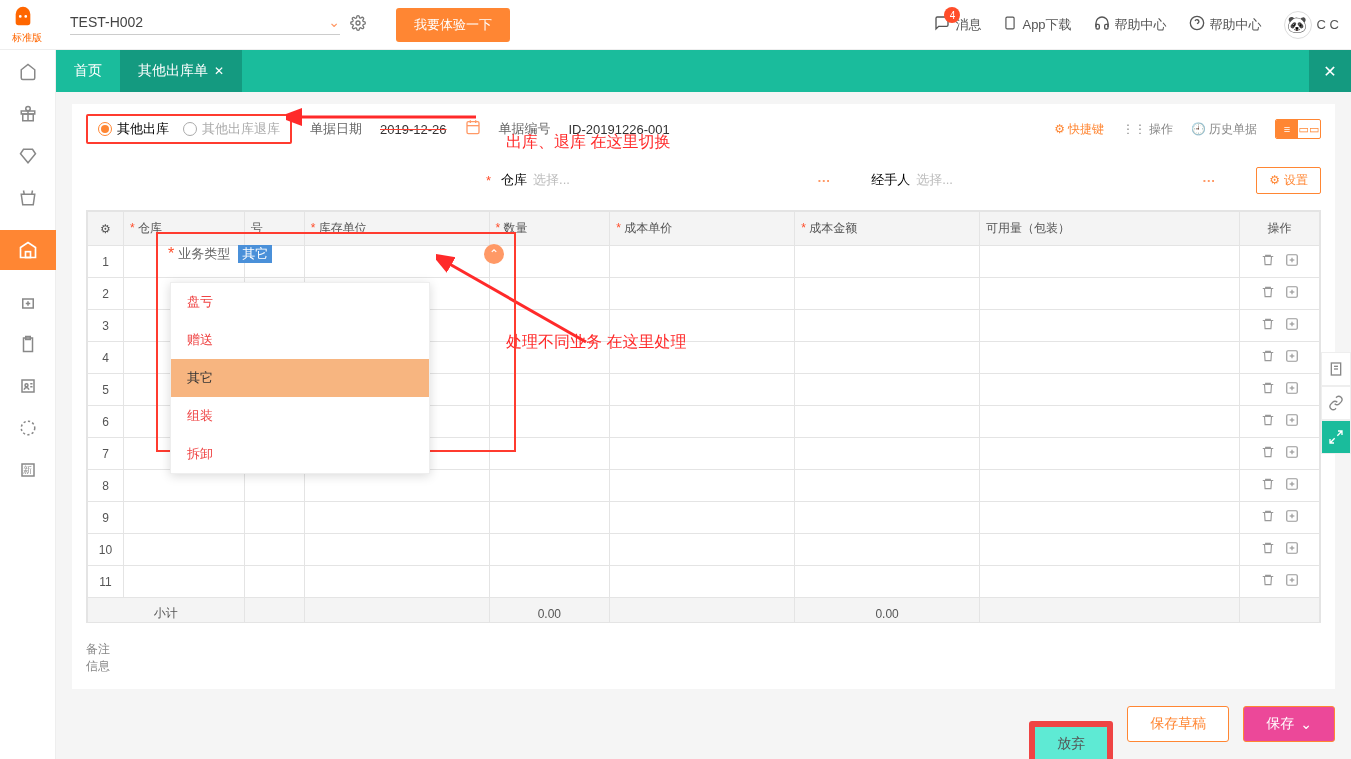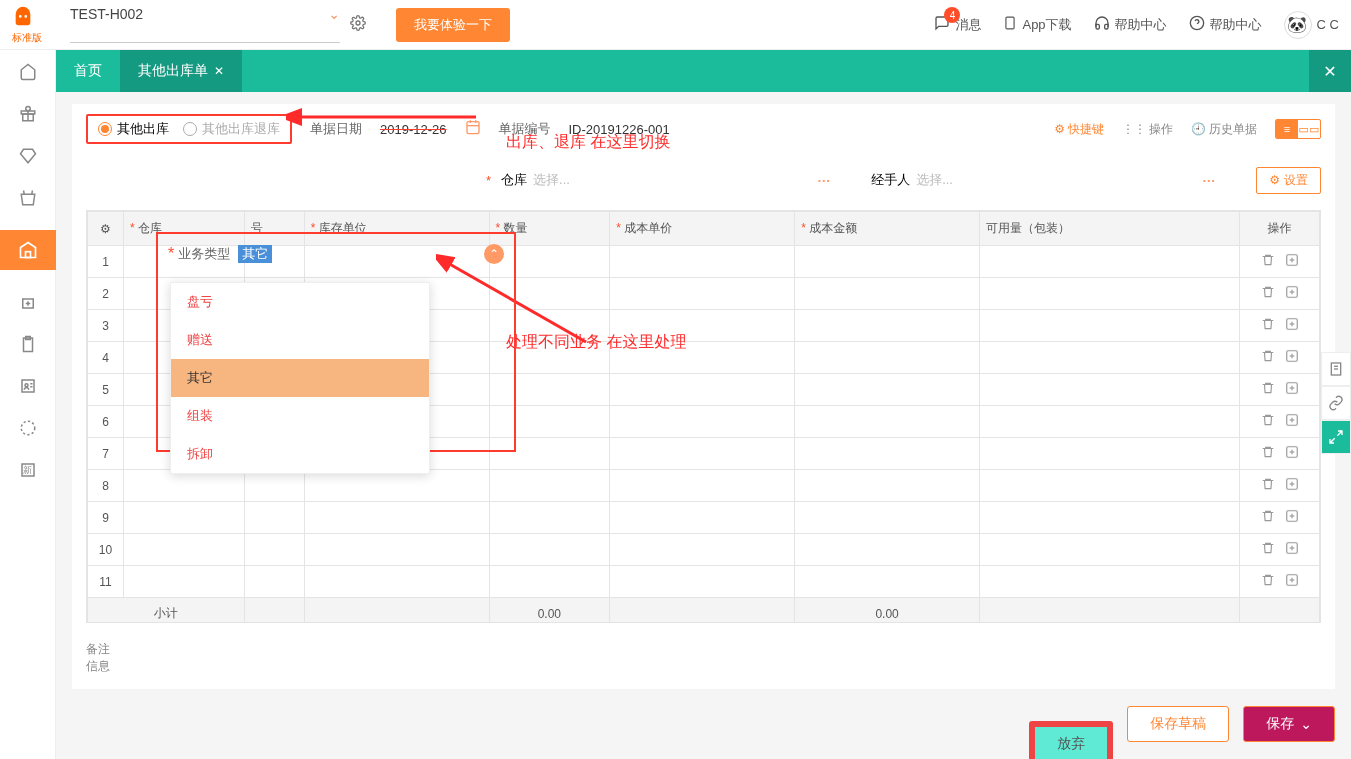--- a/index.html
+++ b/index.html
@@ -3,21 +3,21 @@
 <meta charset="utf-8">
 <style>
 * { box-sizing: border-box; margin: 0; padding: 0; font-family: "Microsoft YaHei", Arial, sans-serif; }
 html, body { width: 1351px; height: 759px; background: #f5f5f5; overflow: hidden; }
 
 
 .top-header { height: 50px; background: #fff; display: flex; align-items: center; padding: 0 12px; border-bottom: 1px solid #eee; }
 .logo-box { width: 44px; }
 .logo-box .b-logo { color: #ff6600; font-size: 22px; font-weight: bold; line-height: 1; }
 .logo-box .std { color: #ff6600; font-size: 10px; }
-.top-select { margin-left: 14px; display: flex; align-items: flex-start; gap: 8px; width: 270px; border-bottom: 1px solid #ccc; padding-bottom: 20px; }
+.top-select { margin-left: 14px; display: flex; align-items: flex-start; gap: 8px; width: 270px; border-bottom: 1px solid #ccc; padding-bottom: 4px; }
 .top-select-txt { color: #444; font-size: 14px; flex: 1; }
 .top-select-chev { color: #ff9966; font-size: 14px; }
 .gear-btn { margin-left: 10px; color: #777; cursor: pointer; }
 .exp-btn { margin-left: 30px; background: #ff8633; color: #fff; border: none; border-radius: 3px; padding: 8px 18px; font-size: 13px; cursor: pointer; }
 .header-spacer { flex: 1; }
 .header-item { display: flex; align-items: center; gap: 5px; color: #555; font-size: 13px; margin-left: 22px; cursor: pointer; position: relative; }
 .badge { position: absolute; top: -8px; left: 10px; background: #ff4d2a; color: #fff; font-size: 10px; border-radius: 50%; width: 16px; height: 16px; display: flex; align-items: center; justify-content: center; }
 .avatar { width: 28px; height: 28px; border-radius: 50%; background: #fff; border: 1px solid #ddd; display: flex; align-items: center; justify-content: center; font-size: 16px; }
 
 
@@ -93,21 +93,21 @@
 .remark-icon{width:34px;height:38px;display:flex;flex-direction:column;align-items:center;}
 .remark-icon svg{color:#1abc9c;}
 .remark-lbl{font-size:12px;color:#888;margin-top:4px;}
 .remark-input{flex:1;border:none;font-size:13px;color:#999;padding:8px;}
 
 
 .footer{position:absolute;left:16px;right:16px;bottom:10px;height:50px;display:flex;justify-content:flex-end;align-items:center;gap:14px;}
 .btn{padding:8px 22px;font-size:14px;border-radius:3px;cursor:pointer;}
 .btn-plain{background:#5eead4;border:6px solid #ef4444;color:#555;margin-top:40px;}
 .btn-outline{background:#fff;border:1px solid #ff8633;color:#ff8633;}
-.btn-primary{background:#be185d;border:1px solid #ff8633;color:#fff;display:flex;align-items:center;gap:6px;}
+.btn-primary{background:#ec4899;border:1px solid #ff8633;color:#fff;display:flex;align-items:center;gap:6px;}
 
 
 .right-float{position:absolute;right:0;top:260px;display:flex;flex-direction:column;}
 .float-item{width:30px;height:34px;background:#fff;border:1px solid #eee;display:flex;align-items:center;justify-content:center;color:#888;cursor:pointer;}
 .float-item.teal{background:#1abc9c;color:#fff;}
 </style>
 </head>
 <body>
 
 <div class="top-header">

